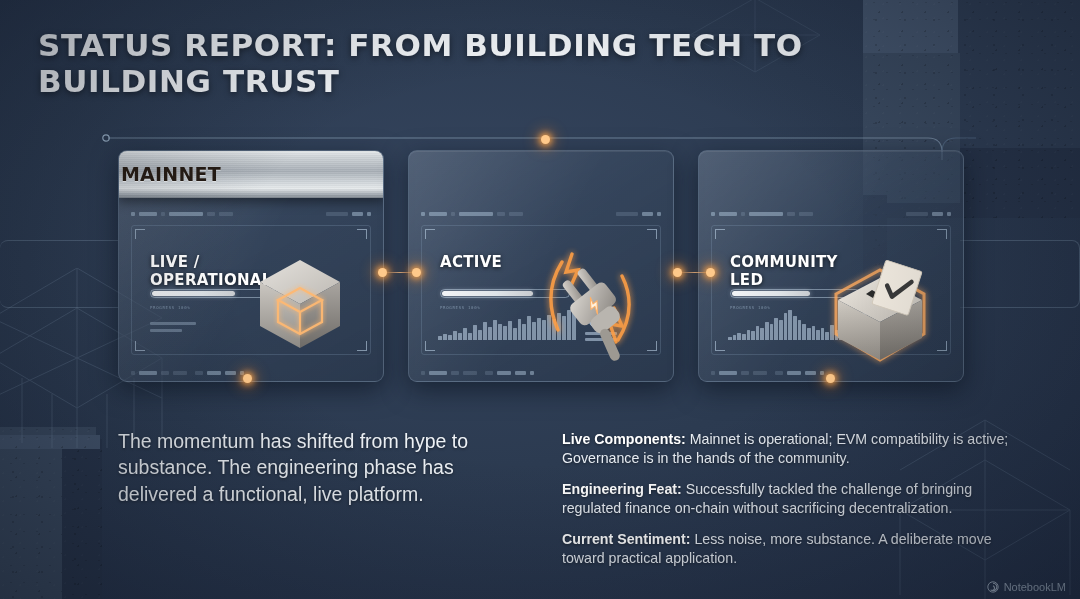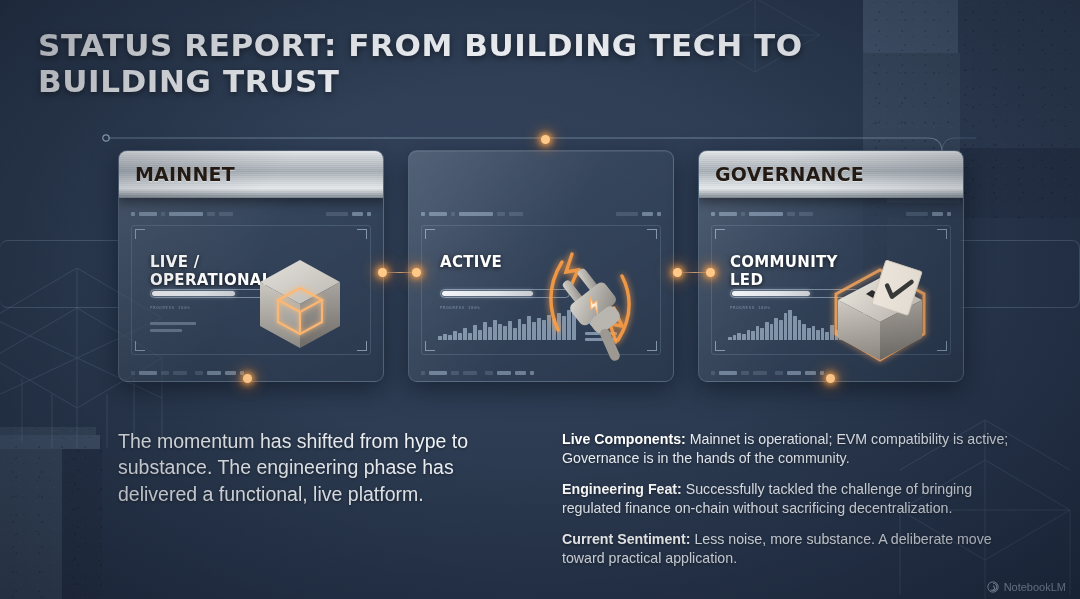--- a/index.html
+++ b/index.html
@@ -116,21 +116,21 @@
     display:flex; align-items:center;
     overflow:hidden;
   }
   .plate:before{
     content:""; position:absolute; inset:0;
     background:repeating-linear-gradient(180deg, rgba(255,255,255,.13) 0 1px, rgba(0,0,0,.05) 1px 2px);
     opacity:.55;
   }
   .plate-label {
     position:relative; z-index:2;
-    margin-left:18px;
+    margin-left:4px;
     font-family:"DejaVu Sans", sans-serif;
     font-size:19px; font-weight:700; letter-spacing:.2px;
     color:#231a14;
     text-shadow:0 1px 0 rgba(255,255,255,.45);
     white-space:nowrap;
   }
 
   
   .hud { position:absolute; left:0; top:50px; right:0; bottom:0; padding:6px 10px 8px; }
   .hud-bar { display:flex; align-items:center; gap:4px; height:10px; margin:2px 2px 4px; }
@@ -450,23 +450,20 @@
           <span class="tick w3 dim"></span>
           <span class="tick w5"></span>
           <span class="tick w6"></span>
           <span class="tick w1"></span>
         </div>
       </div>
     </div>
 
     <div class="panel">
       <div class="sheen"></div>
-      <div class="plate">
-        <span class="plate-label">GOVERNANCE</span>
-      </div>
       <div class="hud">
         <div class="hud-bar">
           <span class="tick w1"></span>
           <span class="tick w2"></span>
           <span class="tick w1 dim"></span>
           <span class="tick w4"></span>
           <span class="tick w3 dim"></span>
           <span class="tick w5 dim"></span>
           <span class="spacer"></span>
           <span class="tick w7 dim"></span>

